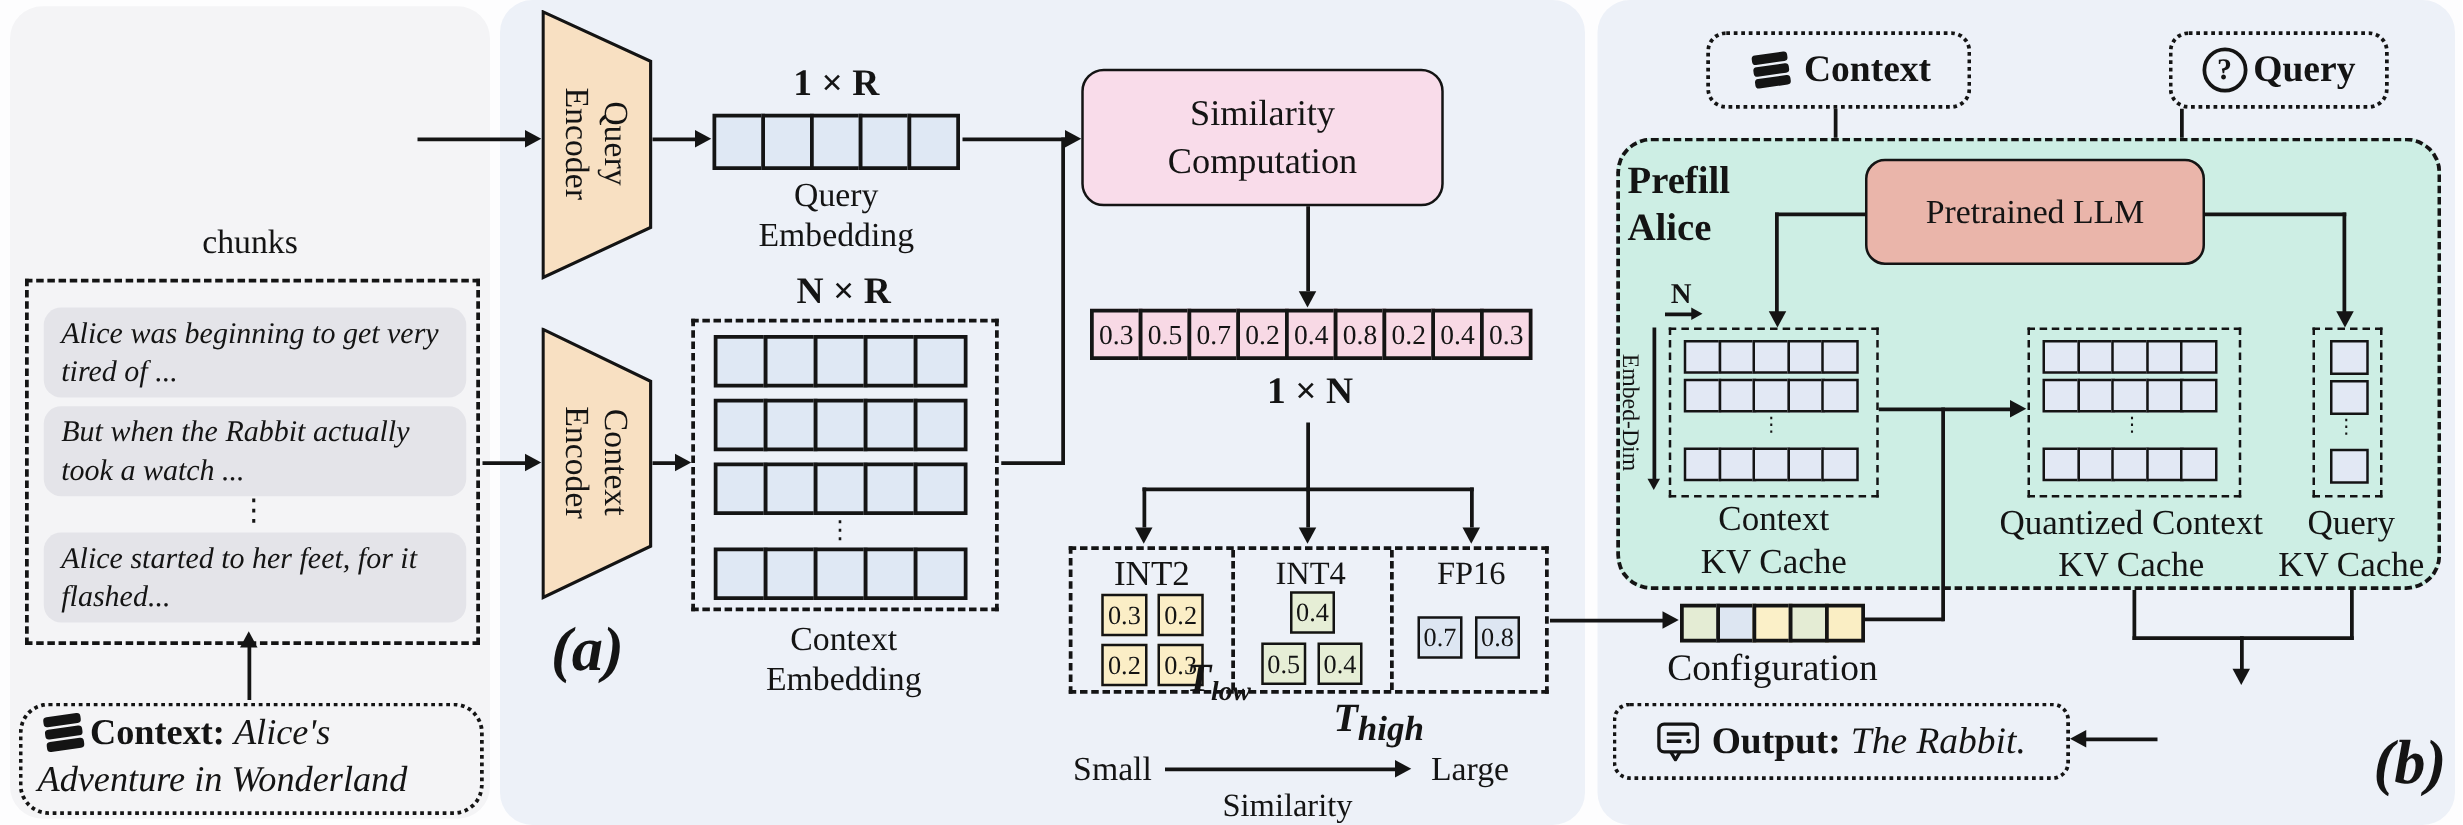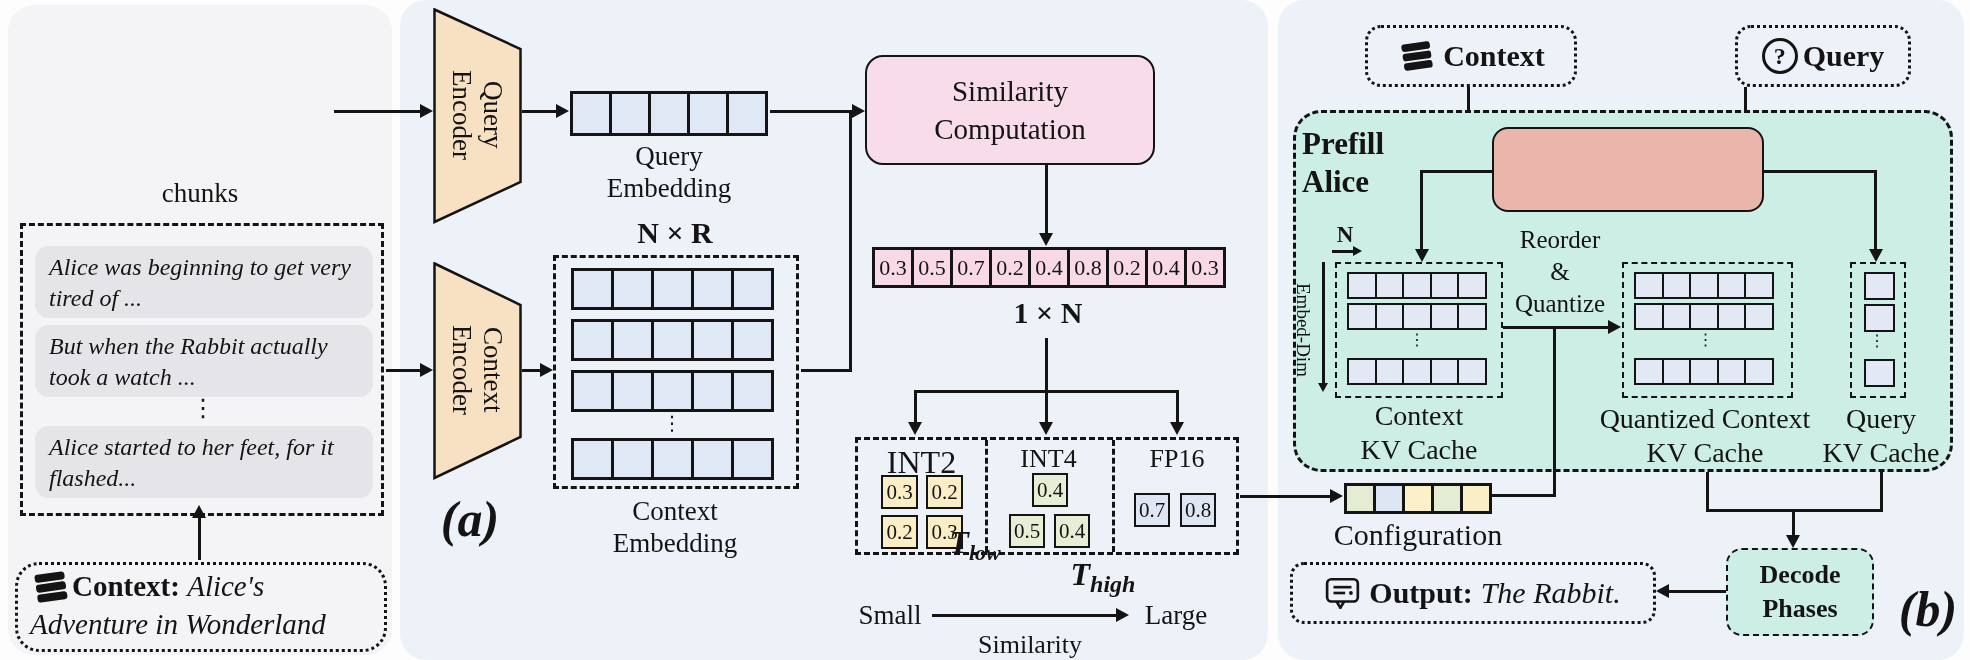--- a/index.html
+++ b/index.html
@@ -87,20 +87,21 @@
   <div class="flexc" style="position:absolute;left:433px;top:8px;width:88px;height:214px;">
     <div class="vtext" style="font-size:27px;">
       <span>Query</span>
       <span>Encoder</span>
     </div>
   </div>
 
   <div class="hl" style="left:522px;top:110px;width:36px;"></div>
   <div class="ah r" style="left:556px;top:104px;"></div>
 
+  <div class="lbl b" style="left:570px;top:50px;width:198px;font-size:30px;">1 × R</div>
   <div class="crow" style="left:570px;top:91px;">
     <div class="cell" style="width:42px;height:45px;"></div>
       <div class="cell" style="width:42px;height:45px;"></div>
       <div class="cell" style="width:42px;height:45px;"></div>
       <div class="cell" style="width:42px;height:45px;"></div>
       <div class="cell" style="width:42px;height:45px;"></div>
   </div>
   <div class="lbl" style="left:570px;top:141px;width:198px;font-size:27px;">Query</div>
   <div class="lbl" style="left:570px;top:173px;width:198px;font-size:27px;">Embedding</div>
 
@@ -186,39 +187,39 @@
   <div class="vl" style="left:914px;top:390px;height:32px;"></div>
   <div class="vl" style="left:1045px;top:390px;height:32px;"></div>
   <div class="vl" style="left:1176px;top:390px;height:32px;"></div>
   <div class="ah d" style="left:908px;top:422px;"></div>
   <div class="ah d" style="left:1039px;top:422px;"></div>
   <div class="ah d" style="left:1170px;top:422px;"></div>
 
   <div class="dashed-box" style="left:855px;top:437px;width:384px;height:118px;">
     <div style="position:absolute;left:127px;top:0;height:100%;border-left:3px dashed #141414;"></div>
     <div style="position:absolute;left:254px;top:0;height:100%;border-left:3px dashed #141414;"></div>
-    <div class="lbl" style="left:0;top:4px;width:127px;font-size:32px;">INT2</div>
+    <div class="lbl" style="left:0;top:4px;width:127px;font-size:28px;">INT2</div>
     <div class="vcell cy" style="left:23px;top:35px;width:37px;height:34px;">0.3</div>
     <div class="vcell cy" style="left:68px;top:35px;width:37px;height:34px;">0.2</div>
     <div class="vcell cy" style="left:23px;top:75px;width:37px;height:34px;">0.2</div>
     <div class="vcell cy" style="left:68px;top:75px;width:37px;height:34px;">0.3</div>
     <div class="lbl" style="left:127px;top:4px;width:127px;font-size:26px;">INT4</div>
     <div class="vcell cg" style="left:174px;top:33px;width:36px;height:34px;">0.4</div>
     <div class="vcell cg" style="left:151px;top:74px;width:36px;height:34px;">0.5</div>
     <div class="vcell cg" style="left:196px;top:74px;width:36px;height:34px;">0.4</div>
     <div class="lbl" style="left:254px;top:4px;width:130px;font-size:26px;">FP16</div>
     <div class="vcell cb" style="left:276px;top:53px;width:36px;height:34px;">0.7</div>
     <div class="vcell cb" style="left:322px;top:53px;width:36px;height:34px;">0.8</div>
   </div>
 
   <div class="lbl b i" style="left:915px;top:524px;width:120px;font-size:32px;">
     <span>T</span><sub style="font-size:22px;">low</sub>
   </div>
   <div class="lbl b i" style="left:1038px;top:556px;width:130px;font-size:32px;">
-    <span>T</span><sub style="font-size:24px;">high</sub>
+    <span>T</span><sub style="font-size:28px;">high</sub>
   </div>
   <div class="lbl" style="left:850px;top:600px;width:80px;font-size:27px;">Small</div>
   <div class="hl" style="left:932px;top:614px;width:185px;"></div>
   <div class="ah r" style="left:1116px;top:608px;"></div>
   <div class="lbl" style="left:1136px;top:600px;width:80px;font-size:27px;">Large</div>
   <div class="lbl" style="left:940px;top:630px;width:180px;font-size:26px;">Similarity</div>
 
   <div class="lbl b i" style="left:415px;top:490px;width:110px;font-size:50px;">(a)</div>
 
   <div class="hl" style="left:1240px;top:495px;width:92px;"></div>
@@ -247,20 +248,21 @@
 
   <div style="position:absolute;left:1293px;top:110px;width:660px;height:362px;background:#cdeee4;
               border:3px dashed #141414;border-radius:28px;box-sizing:border-box;"></div>
 
   <div class="lbl b" style="left:1302px;top:126px;width:115px;font-size:31px;text-align:left;">Prefill</div>
   <div class="lbl b" style="left:1302px;top:164px;width:115px;font-size:31px;text-align:left;">Alice</div>
 
   <div class="flexc" style="position:absolute;left:1492px;top:127px;width:272px;height:85px;background:#eab5aa;
               border:2.5px solid #141414;border-radius:16px;box-sizing:border-box;">
     <div style="font-size:27px;line-height:35px;text-align:center;">
+      <div>Pretrained LLM</div>
     </div>
   </div>
 
   <div class="hl" style="left:1420px;top:170px;width:72px;"></div>
   <div class="vl" style="left:1420px;top:170px;height:80px;"></div>
   <div class="ah d" style="left:1415px;top:249px;"></div>
   <div class="hl" style="left:1764px;top:170px;width:113px;"></div>
   <div class="vl" style="left:1874px;top:170px;height:80px;"></div>
   <div class="ah d" style="left:1869px;top:249px;"></div>
 
@@ -293,25 +295,20 @@
       <div class="kcell" style="width:30px;height:27px;"></div>
         <div class="kcell" style="width:30px;height:27px;"></div>
         <div class="kcell" style="width:30px;height:27px;"></div>
         <div class="kcell" style="width:30px;height:27px;"></div>
         <div class="kcell" style="width:30px;height:27px;"></div>
     </div>
   </div>
   <div class="lbl" style="left:1335px;top:400px;width:168px;font-size:28px;">Context</div>
   <div class="lbl" style="left:1335px;top:434px;width:168px;font-size:28px;">KV Cache</div>
 
-  <div class="lbl" style="left:1500px;top:224px;width:120px;font-size:25px;line-height:32px;">
-    <div>Reorder</div>
-    <div>&amp;</div>
-    <div>Quantize</div>
-  </div>
   <div class="hl" style="left:1503px;top:326px;width:107px;"></div>
   <div class="ah r" style="left:1608px;top:320px;"></div>
   <div class="vl" style="left:1553px;top:326px;height:171px;"></div>
   <div class="hl" style="left:1492px;top:494px;width:63px;"></div>
 
   <div class="dashed-box" style="left:1622px;top:262px;width:171px;height:136px;border-width:2.5px;">
     <div class="krow" style="left:10px;top:8px;">
       <div class="kcell qy" style="width:30px;height:27px;"></div>
         <div class="kcell qy" style="width:30px;height:27px;"></div>
         <div class="kcell qg" style="width:30px;height:27px;"></div>
@@ -354,27 +351,20 @@
     <div class="cell" style="width:32px;height:31px;background:#faeec4;"></div>
   </div>
   <div class="lbl" style="left:1318px;top:518px;width:200px;font-size:30px;">Configuration</div>
 
   <div class="vl" style="left:1706px;top:472px;height:40px;"></div>
   <div class="vl" style="left:1880px;top:472px;height:40px;"></div>
   <div class="hl" style="left:1706px;top:509px;width:177px;"></div>
   <div class="vl" style="left:1792px;top:509px;height:28px;"></div>
   <div class="ah d" style="left:1786px;top:535px;"></div>
 
-  <div class="flexc" style="position:absolute;left:1726px;top:548px;width:148px;height:88px;background:#cdeee4;
-              border:2.5px dashed #141414;border-radius:16px;box-sizing:border-box;">
-    <div class="b" style="font-size:26px;line-height:34px;text-align:center;">
-      <div>Decode</div>
-      <div>Phases</div>
-    </div>
-  </div>
 
   <div class="hl" style="left:1668px;top:590px;width:58px;"></div>
   <div class="ah l" style="left:1656px;top:584px;"></div>
 
   <div class="dotted-box flexc" style="left:1290px;top:562px;width:366px;height:62px;border-radius:14px;">
     <svg width="36" height="32" viewBox="0 0 34 30" style="margin-right:8px;">
       <rect x="2" y="2" width="29" height="21" rx="4" fill="none" stroke="#141414" stroke-width="2.5"></rect>
       <line x1="8" y1="9.5" x2="25" y2="9.5" stroke="#141414" stroke-width="2.5"></line>
       <line x1="8" y1="15" x2="19" y2="15" stroke="#141414" stroke-width="2.5"></line>
       <circle cx="24.5" cy="15" r="1.8" fill="#141414"></circle>

